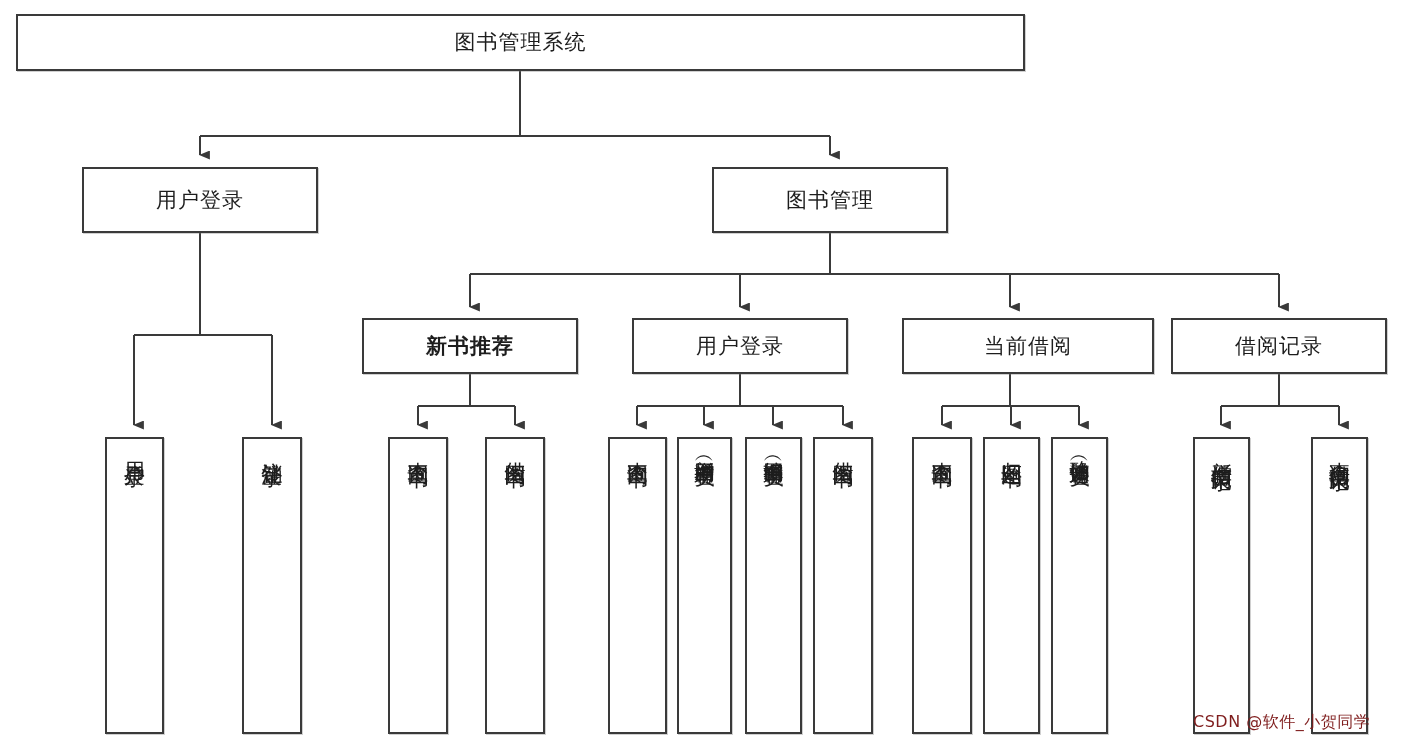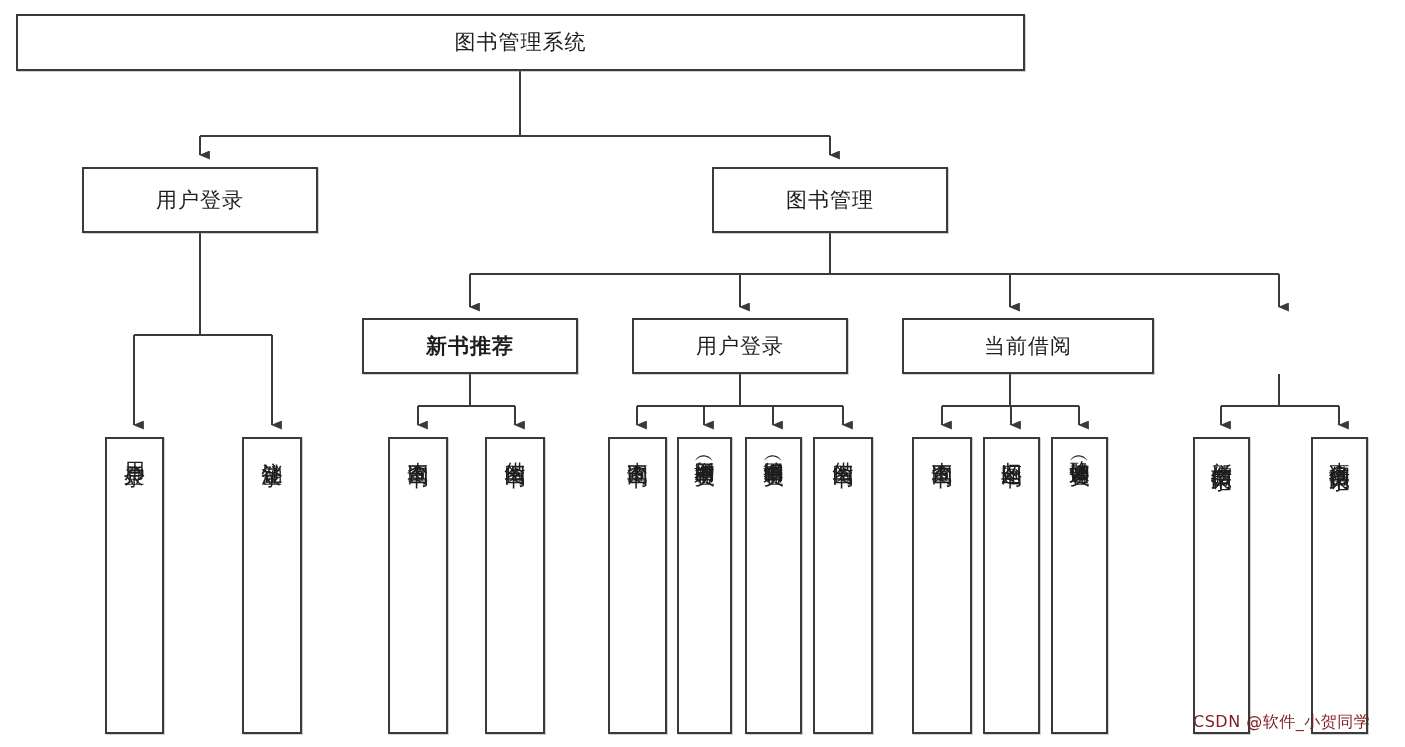--- a/index.html
+++ b/index.html
@@ -138,20 +138,23 @@
 
   <div class="node h" style="left:362px;top:318px;width:216px;height:56px;font-weight:bold;">
     <span class="label">新书推荐</span>
   </div>
   <div class="node h" style="left:632px;top:318px;width:216px;height:56px;">
     <span class="label">用户登录</span>
   </div>
   <div class="node h" style="left:902px;top:318px;width:252px;height:56px;">
     <span class="label">当前借阅</span>
   </div>
+  <div class="node h" style="left:1171px;top:318px;width:216px;height:56px;">
+    <span class="label">借阅记录</span>
+  </div>
 
   <div class="node v" style="left:105px;top:437px;width:59px;height:297px;">
     <span class="label">用户登录</span>
   </div>
   <div class="node v" style="left:242px;top:437px;width:60px;height:297px;">
     <span class="label">注销登录</span>
   </div>
 
   <div class="node v" style="left:388px;top:437px;width:60px;height:297px;">
     <span class="label">查询图书</span>

